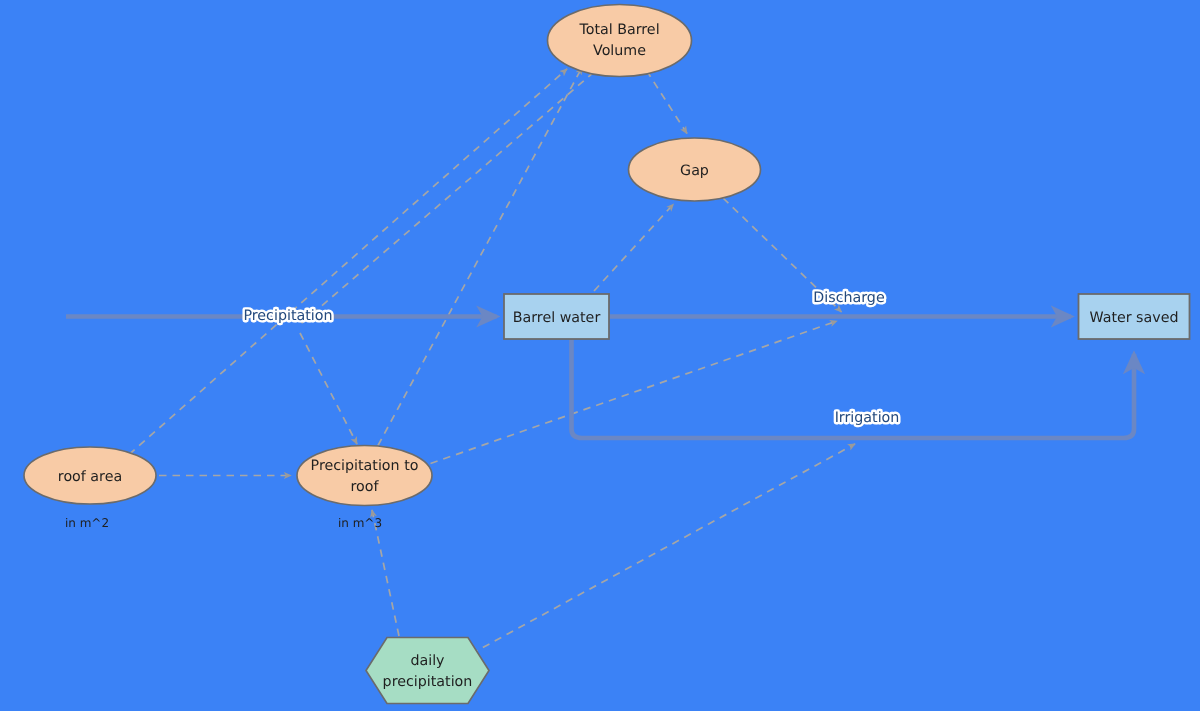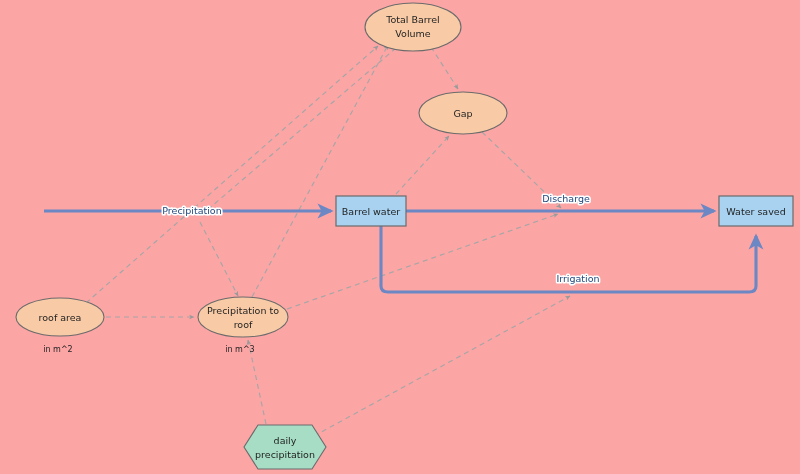--- a/index.html
+++ b/index.html
@@ -8,21 +8,21 @@
     padding: 0;
     background: #ffffff;
   }
   body {
     font-family: "DejaVu Sans", sans-serif;
   }
   #diagram-root {
     position: relative;
     width: 800px;
     height: 474px;
-    background: #fca5a5;
+    background: #3b82f6;
     overflow: hidden;
   }
   #diagram-svg {
     position: absolute;
     left: 0;
     top: 0;
     width: 800px;
     height: 474px;
   }
   .node-label {

